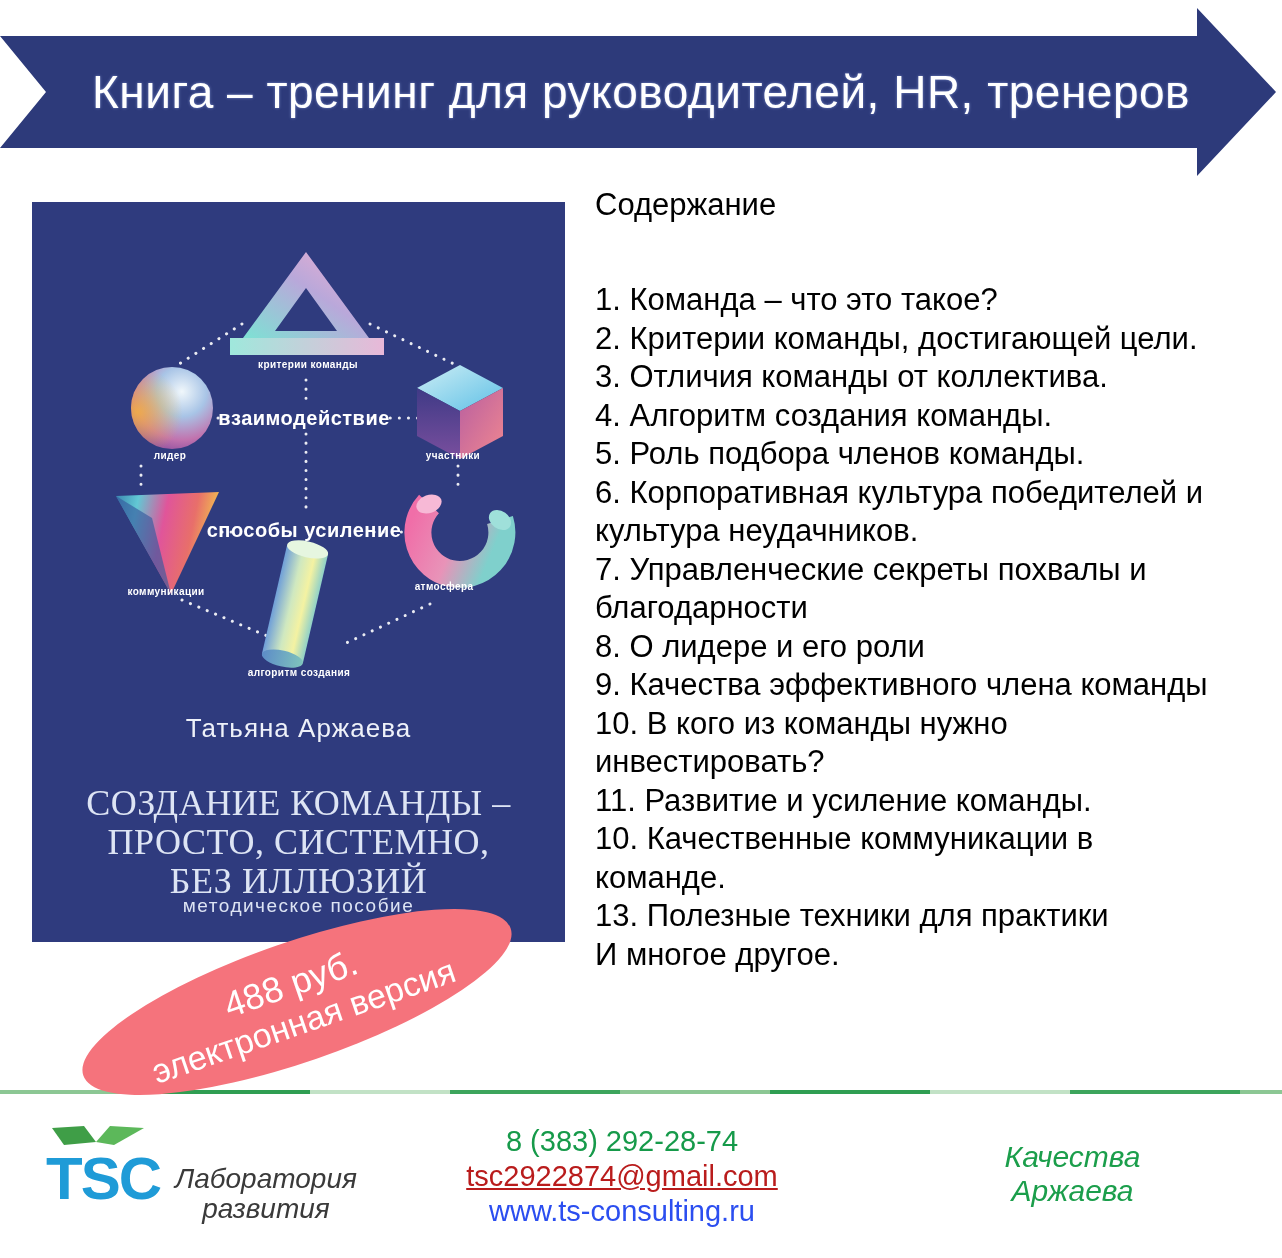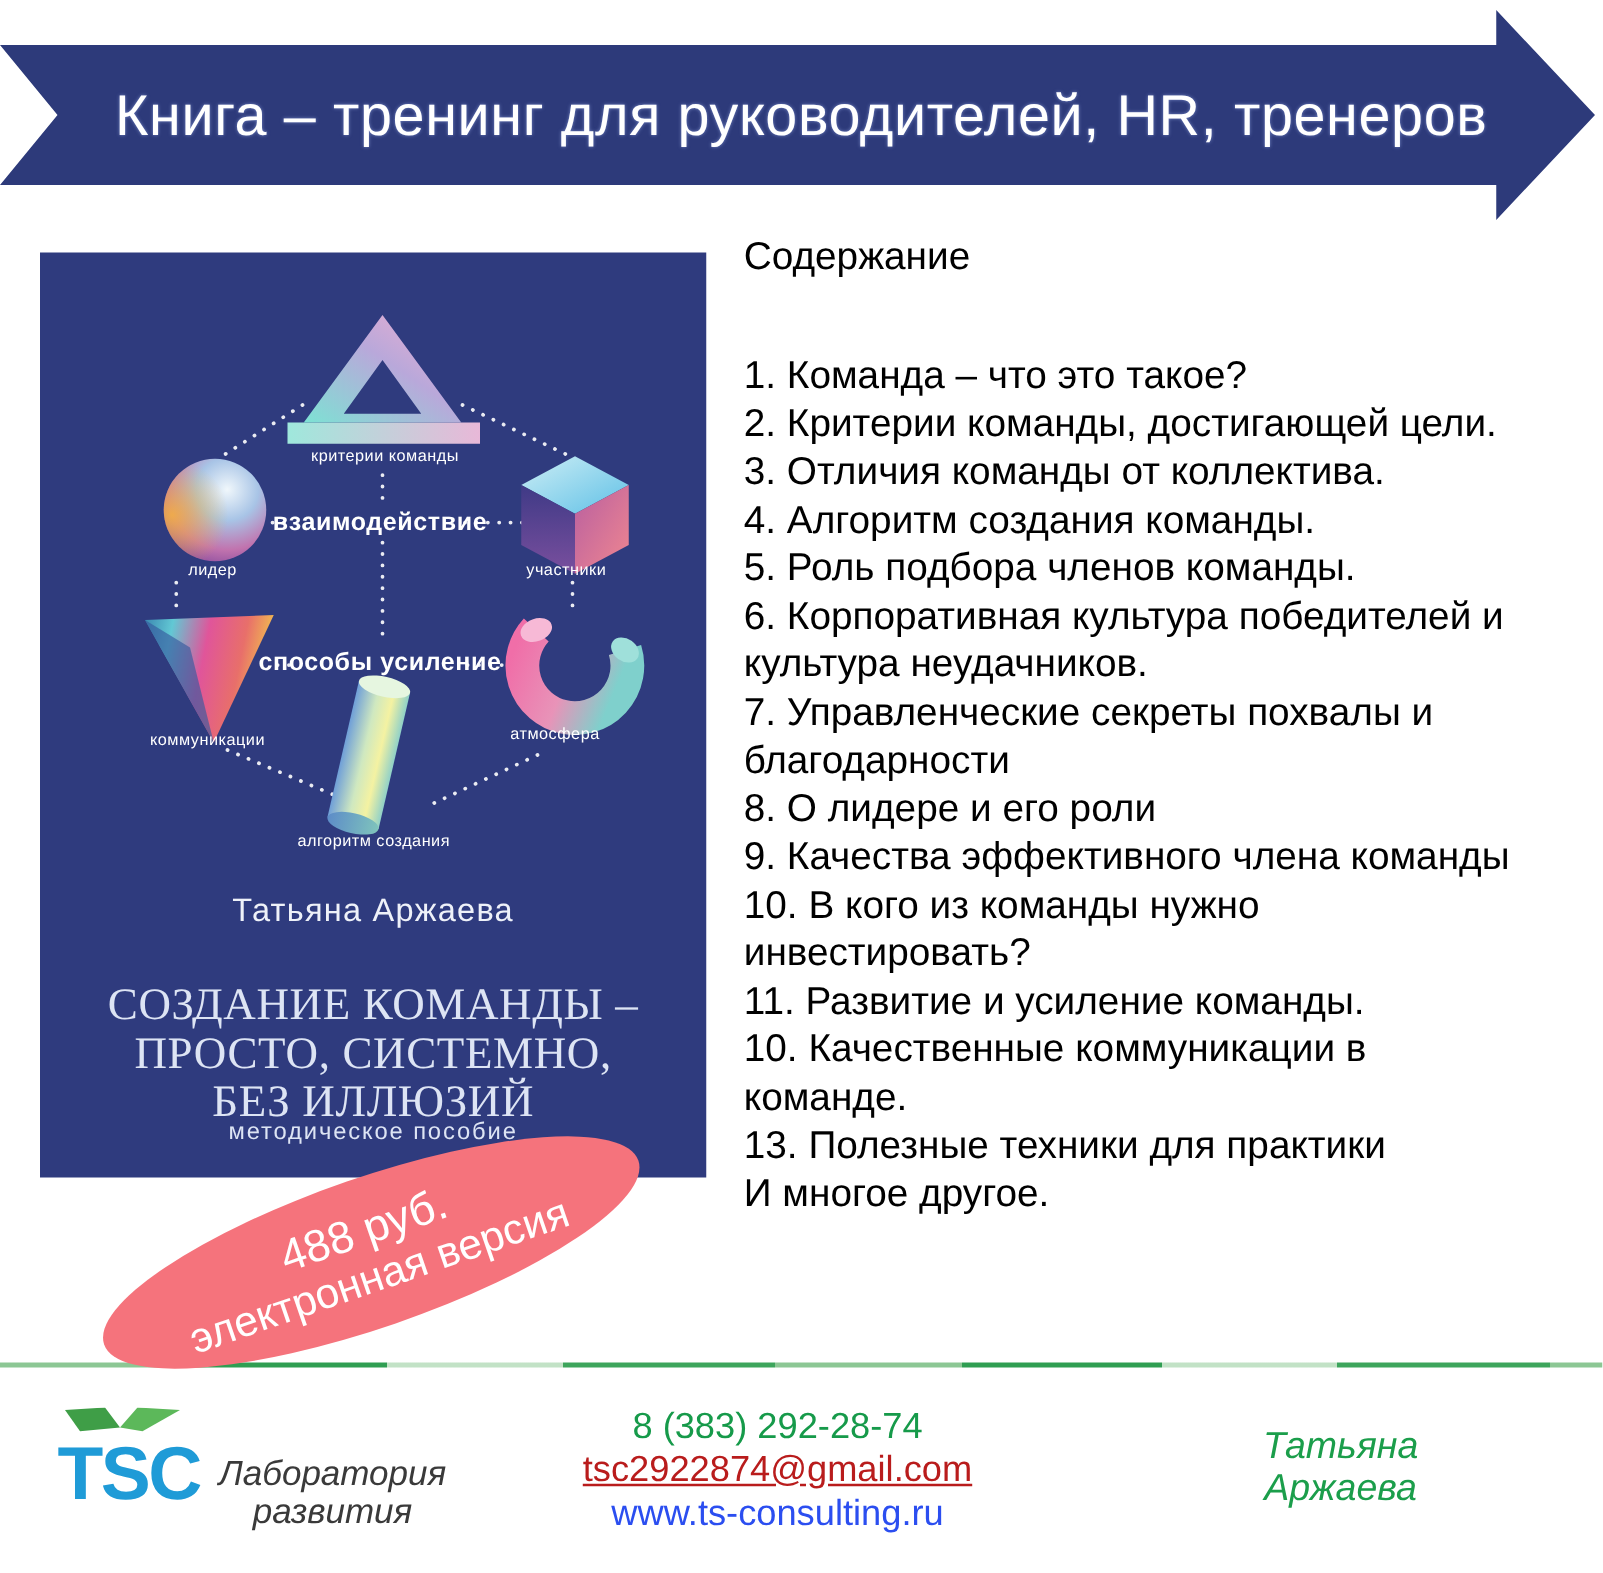--- a/index.html
+++ b/index.html
@@ -13,21 +13,21 @@
     position:absolute;left:0;top:36px;width:1282px;height:112px;z-index:3;
     display:flex;align-items:center;justify-content:center;
     color:#ffffff;font-size:46px;letter-spacing:.5px;
     text-shadow:0 0 3px rgba(175,195,255,.55);
   }
   
   .cover{position:absolute;left:32px;top:202px;width:533px;height:740px;background:#2f3b7e;z-index:1;}
   .cover svg.diagram{position:absolute;left:0;top:0;width:533px;height:740px;}
   .shape-label{
     position:absolute;transform:translateX(-50%);white-space:nowrap;
-    color:#ffffff;font-weight:normal;font-size:13px;letter-spacing:.4px;line-height:18px;
+    color:#ffffff;font-weight:bold;font-size:10px;letter-spacing:.4px;line-height:18px;
   }
   .relation-label{
     position:absolute;transform:translateX(-50%);white-space:nowrap;
     color:#ffffff;font-weight:bold;font-size:20px;letter-spacing:.5px;line-height:26px;
   }
   .cover-author{
     position:absolute;left:0;top:511px;width:533px;text-align:center;
     color:#eef1f9;font-size:26px;font-weight:400;letter-spacing:1px;
   }
   .cover-title{
@@ -253,15 +253,15 @@
   <div>развития</div>
 </div>
 
 <div class="contacts">
   <span class="contact-phone">8 (383) 292-28-74</span>
   <a class="contact-email">tsc2922874@gmail.com</a>
   <a class="contact-site">www.ts-consulting.ru</a>
 </div>
 
 <div class="signature">
-  <div>Татьяна</div>
+  <div>Качества</div>
   <div>Аржаева</div>
 </div>
 
 </body></html>

